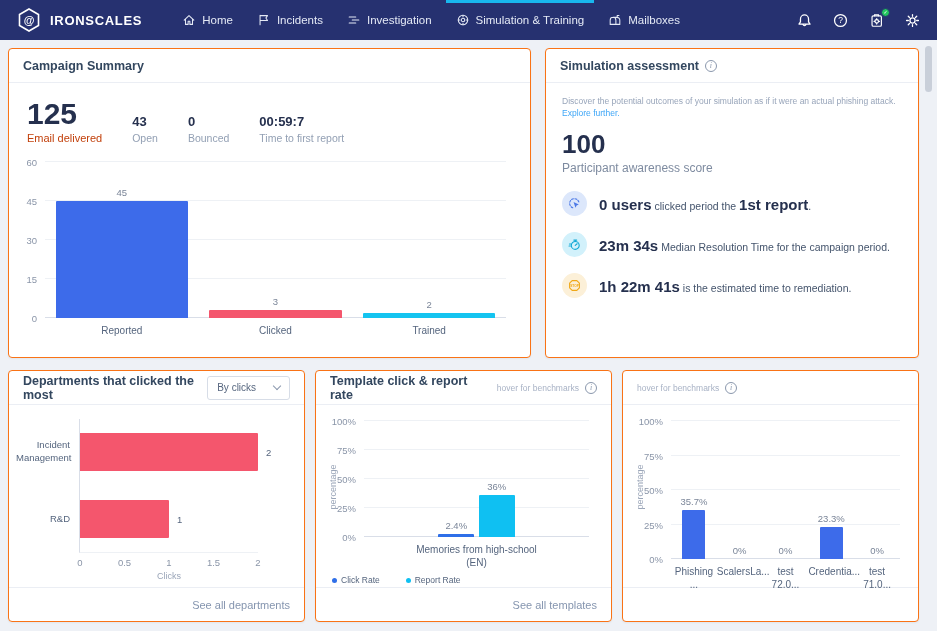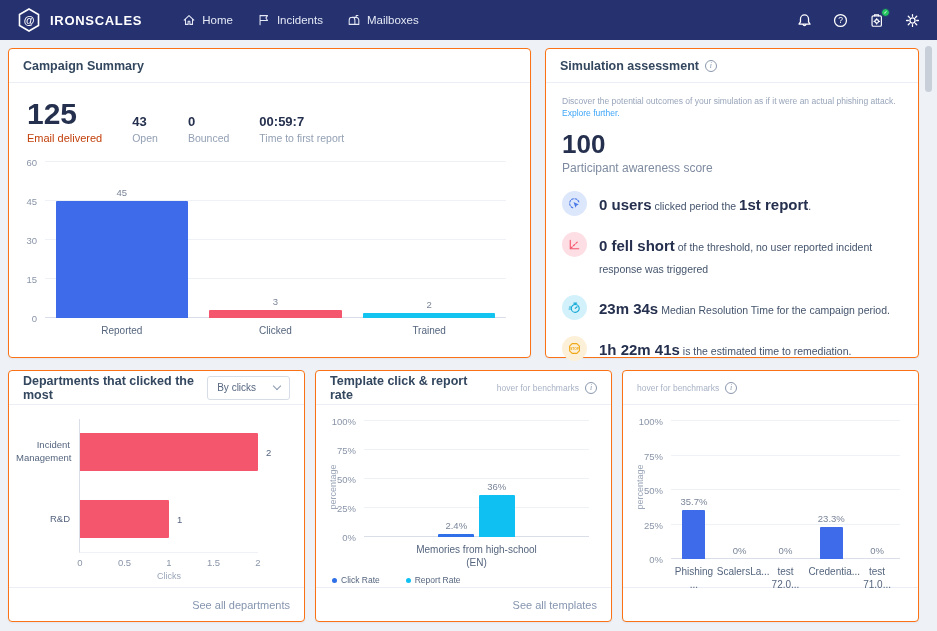--- a/index.html
+++ b/index.html
@@ -102,20 +102,34 @@
         </svg>
       <span>Home</span>
     </a>
     <a class="nav-item">
       <svg width="14" height="14" viewBox="0 0 16 16" fill="none" stroke="#E4E9F5" stroke-width="1.2" stroke-linecap="round" stroke-linejoin="round">
           <path d="M3.5 2.5 V13.5 M3.5 3 H12 L10.2 5.8 L12 8.6 H3.5"></path>
         </svg>
       <span>Incidents</span>
     </a>
     <a class="nav-item">
+      <svg width="14" height="14" viewBox="0 0 16 16" fill="none" stroke="#E4E9F5" stroke-width="1.2" stroke-linecap="round">
+          <path d="M2.5 4.5 H10 M6 8 H13.5 M2.5 11.5 H10"></path>
+        </svg>
+      <span>Investigation</span>
+    </a>
+    <a class="nav-item active">
+      <svg width="14" height="14" viewBox="0 0 16 16" fill="none" stroke="#E4E9F5" stroke-width="1.2" stroke-linecap="round">
+          <circle cx="8" cy="8" r="5.4"></circle>
+          <circle cx="8" cy="8" r="2"></circle>
+          <path d="M8 2.6 V4.4 M8 11.6 V13.4 M2.6 8 H4.4 M11.6 8 H13.4"></path>
+        </svg>
+      <span>Simulation &amp; Training</span>
+    </a>
+    <a class="nav-item">
       <svg width="14" height="14" viewBox="0 0 16 16" fill="none" stroke="#E4E9F5" stroke-width="1.2" stroke-linecap="round" stroke-linejoin="round">
           <path d="M2.5 13 V8.2 A3.2 3.2 0 0 1 9 8.2 V13 Z M6.5 13 H13.5 V8.2 A3.2 3.2 0 0 0 10.3 5 H5.7 M10.5 5 V2.8 H12.5"></path>
         </svg>
       <span>Mailboxes</span>
     </a>
   </div>
 
   <div class="nav-right">
     <span class="nav-icon-btn">
       <svg width="17" height="17" viewBox="0 0 16 16" fill="none" stroke="#fff" stroke-width="1.2" stroke-linecap="round" stroke-linejoin="round">
@@ -210,29 +224,20 @@
         <div class="assess-item">
           <span class="assess-icon ic-blue">
             <svg width="15" height="15" viewBox="0 0 16 16" fill="none" stroke="#4C79E6" stroke-width="1.2" stroke-linecap="round" stroke-linejoin="round">
                 <path d="M12.6 6.3 A5 5 0 1 0 6.3 12.6" stroke-dasharray="2 1.6"></path>
                 <path d="M7 6.5 L12.6 9 L10.2 10.2 L9 12.6 Z" fill="#4C79E6" stroke="none"></path>
               </svg>
           </span>
           <p class="assess-text"><b>0 users</b><span> clicked period the </span><b>1st report</b><span>.</span></p>
         </div>
 
-        <div class="assess-item">
-          <span class="assess-icon ic-pink">
-            <svg width="15" height="15" viewBox="0 0 16 16" fill="none" stroke="#F4566D" stroke-width="1.2" stroke-linecap="round">
-                <path d="M3.5 3.5 V12.5 H12.5"></path>
-                <path d="M4.2 11.8 L12 4.5" stroke-dasharray="2 1.6"></path>
-              </svg>
-          </span>
-          <p class="assess-text"><b>0 fell short</b><span> of the threshold, no user reported incident response was triggered</span><b></b><span></span></p>
-        </div>
 
         <div class="assess-item">
           <span class="assess-icon ic-cyan">
             <svg width="15" height="15" viewBox="0 0 16 16" fill="none" stroke="#12A9D6" stroke-width="1.2" stroke-linecap="round">
                 <circle cx="8.8" cy="9" r="4.2"></circle>
                 <path d="M8.8 9 L10.8 7.2 M8.8 4.8 V3.3 M7.3 3.3 H10.3 M2.6 7.4 H4 M2.2 9.6 H3.6"></path>
               </svg>
           </span>
           <p class="assess-text"><b>23m 34s</b><span> Median Resolution Time for the campaign period.</span><b></b><span></span></p>
         </div>

